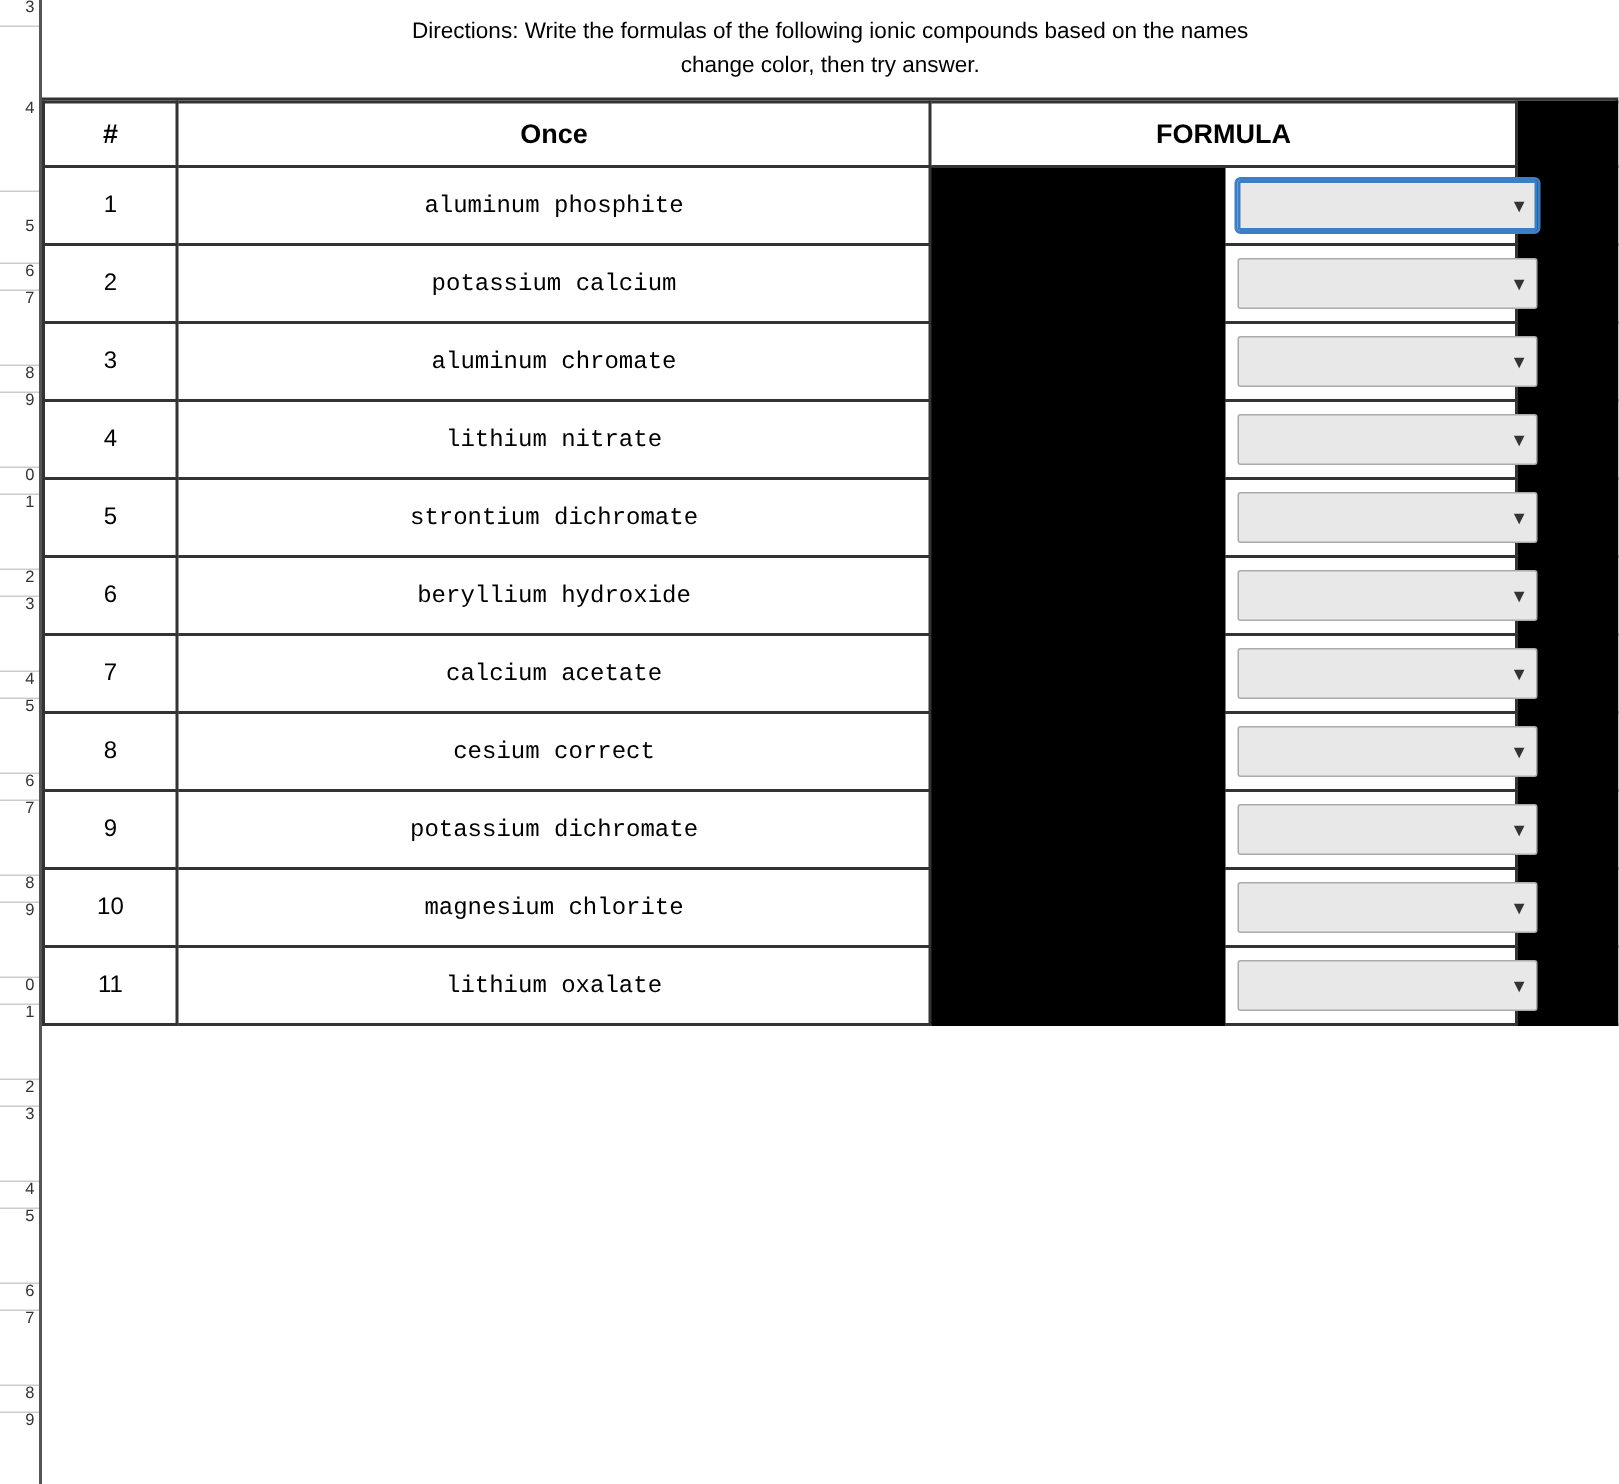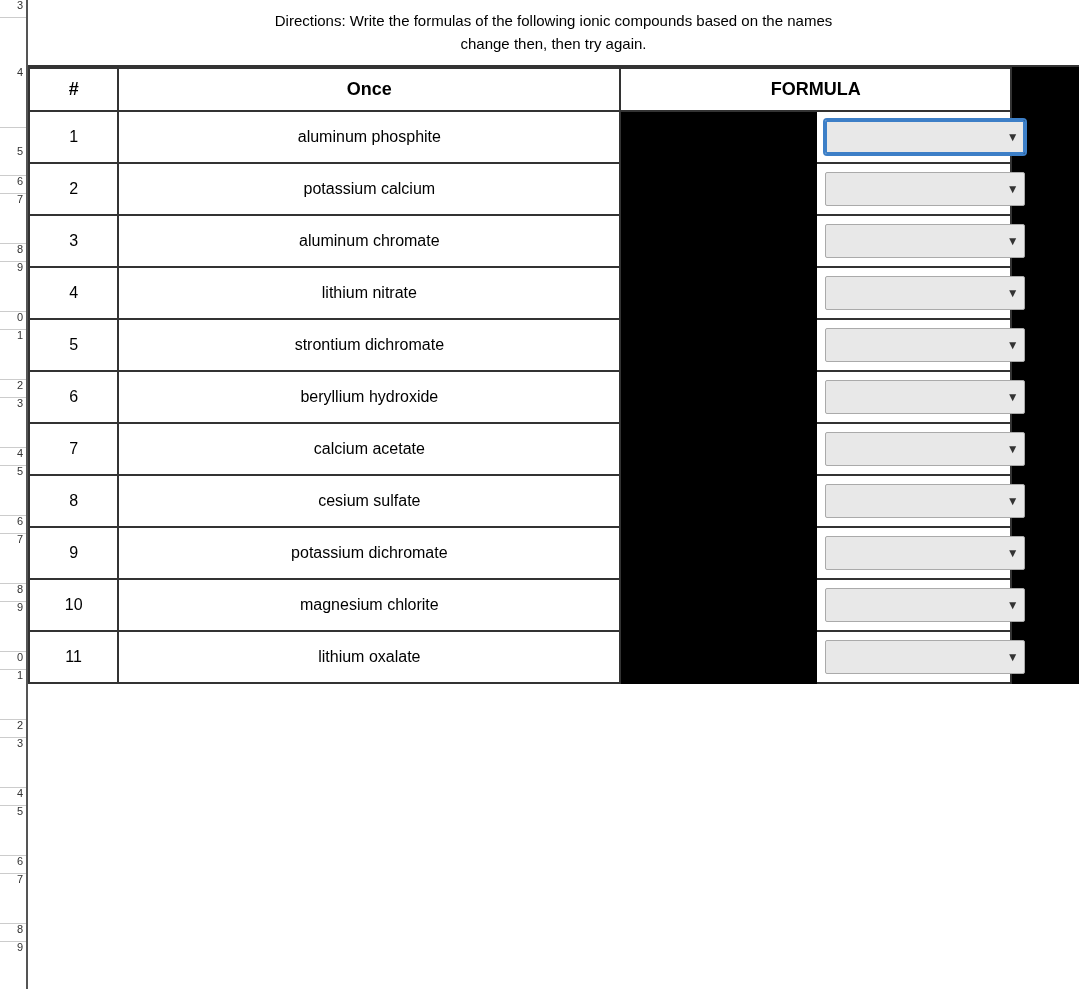--- a/index.html
+++ b/index.html
@@ -82,20 +82,21 @@
       font-size: 16px;
     }
 
     tbody tr td.num-cell {
       font-size: 16px;
       font-weight: normal;
     }
 
     tbody tr td.name-cell {
       font-size: 16px;
+      font-family: Liberation Mono, monospace;
     }
 
     tbody tr td.formula-cell {
       padding: 8px;
     }
 
     tbody tr td.black-cell {
       background: #000;
       border: 2px solid #000;
     }
@@ -171,21 +172,21 @@
     <div class="row-num" style="height:18px;">6</div>
     <div class="row-num" style="height:50px;">7</div>
     <div class="row-num" style="height:18px;">8</div>
     <div class="row-num" style="height:50px;">9</div>
   </div>
 
   <div class="main-content">
 
     <div class="directions-row">
       <div>Directions: Write the formulas of the following ionic compounds based on the names</div>
-      <div>change then, then try again.</div>
+      <div>change color, then try answer.</div>
     </div>
 
     <div class="table-container">
       <table>
         <thead>
           <tr>
             <th class="col-num">#</th>
             <th class="col-name">Once</th>
             <th class="col-formula" colspan="2">
               <span>FORMULA</span>
@@ -295,21 +296,21 @@
                   <option value=""></option>
                 </select>
                 <span class="select-arrow">▼</span>
               </div>
             </td>
             <td class="black-cell"></td>
           </tr>
 
           <tr>
             <td class="num-cell">8</td>
-            <td class="name-cell">cesium sulfate</td>
+            <td class="name-cell">cesium correct</td>
             <td class="black-cell" style="width:20px;"></td>
             <td class="formula-cell">
               <div class="select-wrapper">
                 <select>
                   <option value=""></option>
                 </select>
                 <span class="select-arrow">▼</span>
               </div>
             </td>
             <td class="black-cell"></td>

